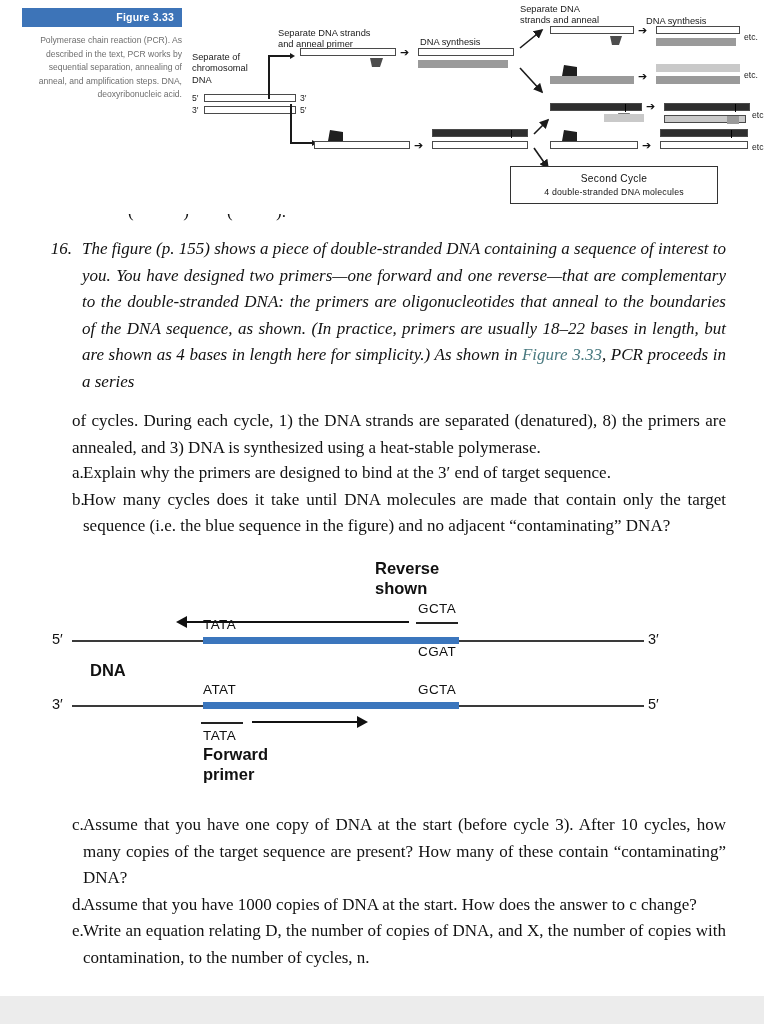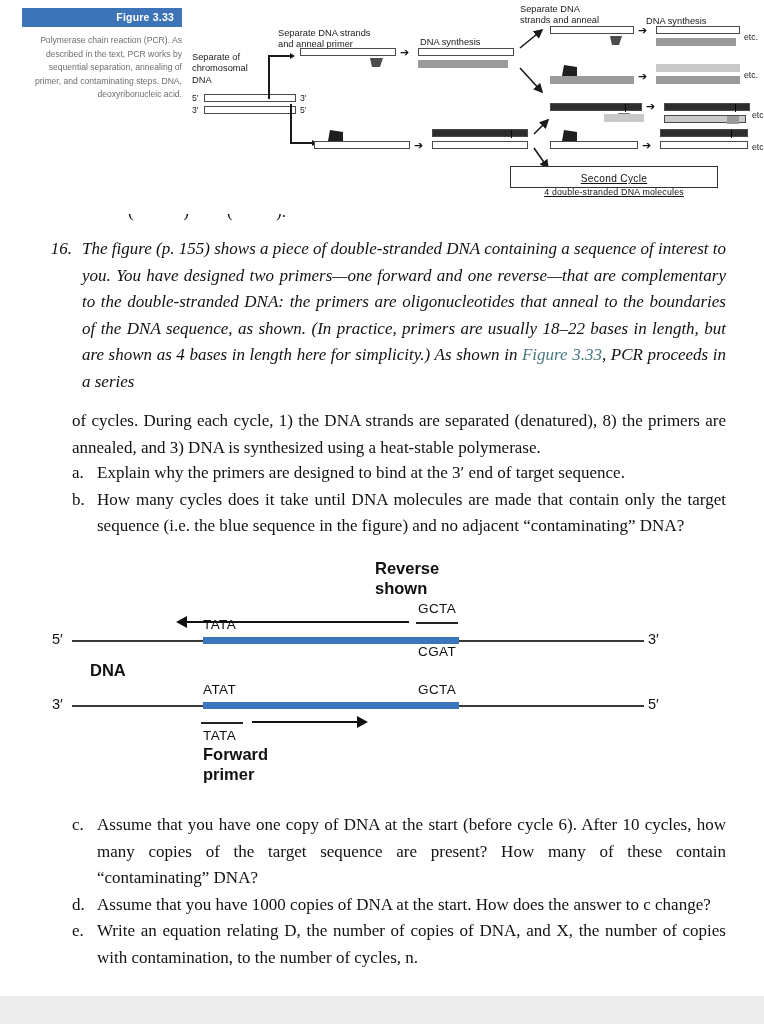--- a/index.html
+++ b/index.html
@@ -72,21 +72,21 @@
     font-size:17px;line-height:26.6px;
   }
   .qbody{margin-left:42px;font-size:17px;line-height:26.6px;text-align:justify;}
   .link{color:#4a7a80;}
 
   .para2{position:absolute;left:72px;top:408px;width:654px;font-size:17px;line-height:26.6px;text-align:justify;}
 
   .sublist{position:absolute;left:72px;top:460px;width:654px;}
   .sub{position:relative;font-size:17px;line-height:26.6px;margin-bottom:0px;}
   .sub .mk{position:absolute;left:0;top:0;width:20px;text-align:left;}
-  .sub .tx{margin-left:25px;text-align:justify;}
+  .sub .tx{margin-left:11px;text-align:justify;}
 
   .sublist2{position:absolute;left:72px;top:812px;width:654px;}
 
   .noj{text-align:left !important;}
 
   
   .dna{position:absolute;left:40px;top:556px;width:686px;height:248px;
     font-family:"Liberation Sans", sans-serif;color:#111;}
   .dna-line{position:absolute;height:1.6px;background:#3a3a3a;}
   .dna-blue{position:absolute;height:7px;background:#3b76bd;}
@@ -103,21 +103,21 @@
 </style>
 </head>
 <body>
 
 <div class="page">
 
   <div class="fig">
 
     <div class="fig-caption">
       <div class="fig-badge">Figure 3.33</div>
-      <div class="fig-caption-text">Polymerase chain reaction (PCR). As described in the text, PCR works by sequential separation, annealing of primer, and contaminating steps. DNA, deoxyribonucleic acid.</div>
+      <div class="fig-caption-text">Polymerase chain reaction (PCR). As described in the text, PCR works by sequential separation, annealing of anneal, and amplification steps. DNA, deoxyribonucleic acid.</div>
     </div>
 
     <div class="fig-art">
 
       <div class="lab" style="left:88px;top:28px;">Separate DNA strands
 and anneal primer</div>
       <div class="lab" style="left:230px;top:37px;">DNA synthesis</div>
       <div class="lab" style="left:330px;top:4px;">Separate DNA
 strands and anneal</div>
       <div class="lab" style="left:456px;top:16px;">DNA synthesis</div>
@@ -265,21 +265,21 @@
         <div class="seg dark" style="left:18px;top:0;width:52px;"></div>
         <div class="seg" style="left:70px;top:0;width:1px;background:#000;"></div>
       </div>
       <div class="bar white" style="left:470px;top:141px;width:88px;">
         <div class="seg mid" style="left:12px;top:0;width:58px;"></div>
       </div>
       <div class="lab lab-sm" style="left:562px;top:142px;">etc.</div>
 
     </div>
 
-    <div class="cyclebox" style="left:510px;top:166px;width:208px;height:22px;text-decoration:underline;">
+    <div class="cyclebox" style="left:510px;top:166px;width:208px;height:38px;">
       <div class="l1 sc">Second Cycle</div>
       <div class="l2 sc">4 double-stranded DNA molecules</div>
     </div>
   </div>
 
   <div class="clipline">
     <span>•••••• •• (••••••••) ••• • (•••••••).</span>
   </div>
 
   <div class="qblock">
@@ -335,21 +335,21 @@
     <div class="arrow-shaft" style="left:212px;top:165px;width:105px;"></div>
     <div class="arrow-head ah-right" style="left:317px;top:160px;"></div>
 
     <div class="dna-bold" style="left:163px;top:188px;white-space:pre;">Forward
 primer</div>
   </div>
 
   <div class="sublist2">
     <div class="sub">
       <span class="mk">c.</span>
-      <div class="tx">Assume that you have one copy of DNA at the start (before cycle 6). After 10 cycles, how many copies of the target sequence are present? How many of these contain “contaminating” DNA?</div>
+      <div class="tx">Assume that you have one copy of DNA at the start (before cycle 3). After 10 cycles, how many copies of the target sequence are present? How many of these contain “contaminating” DNA?</div>
     </div>
     <div class="sub">
       <span class="mk">d.</span>
       <div class="tx">Assume that you have 1000 copies of DNA at the start. How does the answer to c change?</div>
     </div>
     <div class="sub">
       <span class="mk">e.</span>
       <div class="tx">Write an equation relating D, the number of copies of DNA, and X, the number of copies with contamination, to the number of cycles, n.</div>
     </div>
   </div>

